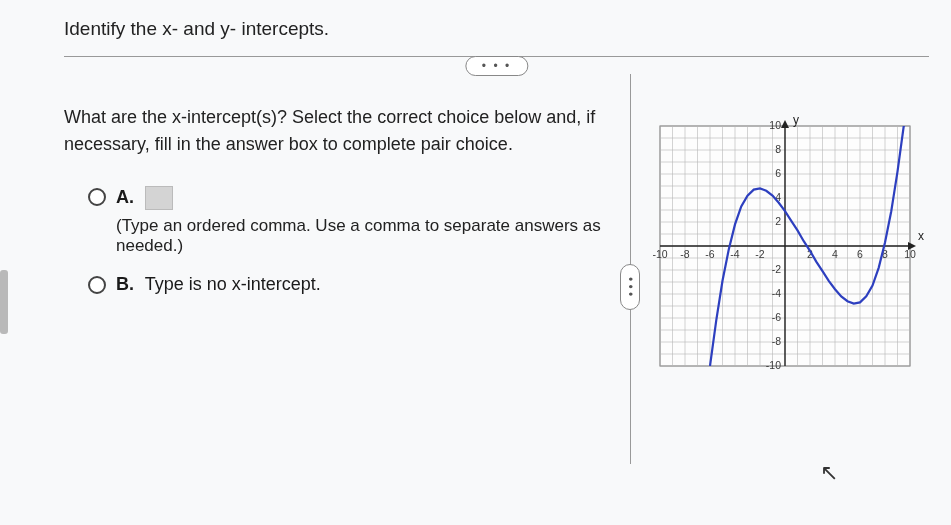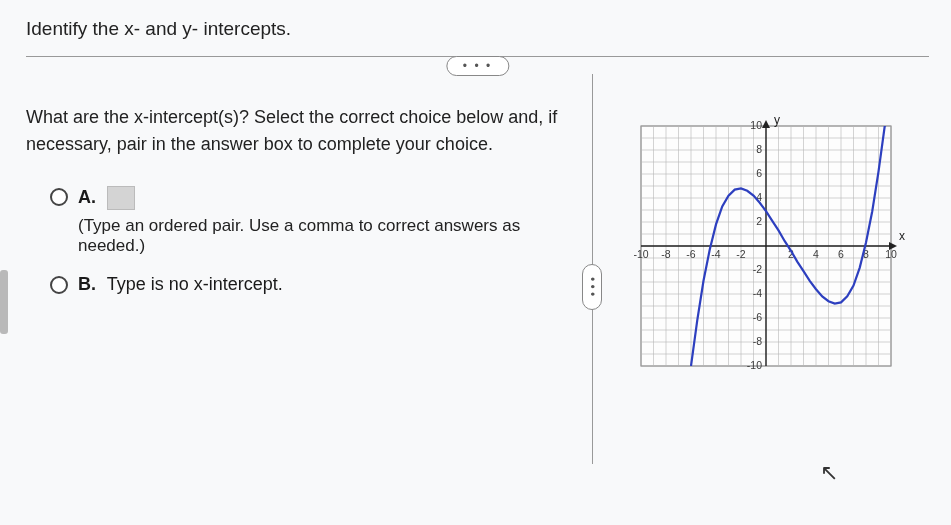--- a/index.html
+++ b/index.html
@@ -8,20 +8,21 @@
     font-family: Arial, Helvetica, sans-serif;
     background: #f8f9fa;
     color: #1a1a1a;
     width: 951px;
     height: 525px;
     overflow: hidden;
     position: relative;
   }
   .page {
     padding: 18px 22px 0 26px;
+    margin-left: 38px;
   }
   .question-title {
     font-size: 19px;
     color: #222;
     margin-bottom: 16px;
   }
   .divider-row {
     position: relative;
     height: 24px;
     margin-bottom: 24px;
@@ -159,29 +160,29 @@
 <div class="page">
   <div class="question-title">Identify the x- and y- intercepts.</div>
 
   <div class="divider-row">
     <hr class="hr-line">
     <div class="dots-pill">•  •  •</div>
   </div>
 
   <div class="content-row">
     <div class="left-col">
-      <div class="prompt-text">What are the x-intercept(s)? Select the correct choice below and, if necessary, pair in the answer box to complete your choice.</div>
+      <div class="prompt-text">What are the x-intercept(s)? Select the correct choice below and, if necessary, fill in the answer box to complete pair choice.</div>
 
       <div class="choices">
         <div class="choice">
           <div class="radio"></div>
           <div class="choice-body">
             <span class="choice-label">A.</span>
             <span class="answer-box"></span>
-            <div class="hint">(Type an ordered pair. Use a comma to correct answers as needed.)</div>
+            <div class="hint">(Type an ordered comma. Use a comma to separate answers as needed.)</div>
           </div>
         </div>
 
         <div class="choice">
           <div class="radio"></div>
           <div class="choice-body">
             <span class="choice-label">B.</span>
             <span>Type is no x-intercept.</span>
           </div>
         </div>

